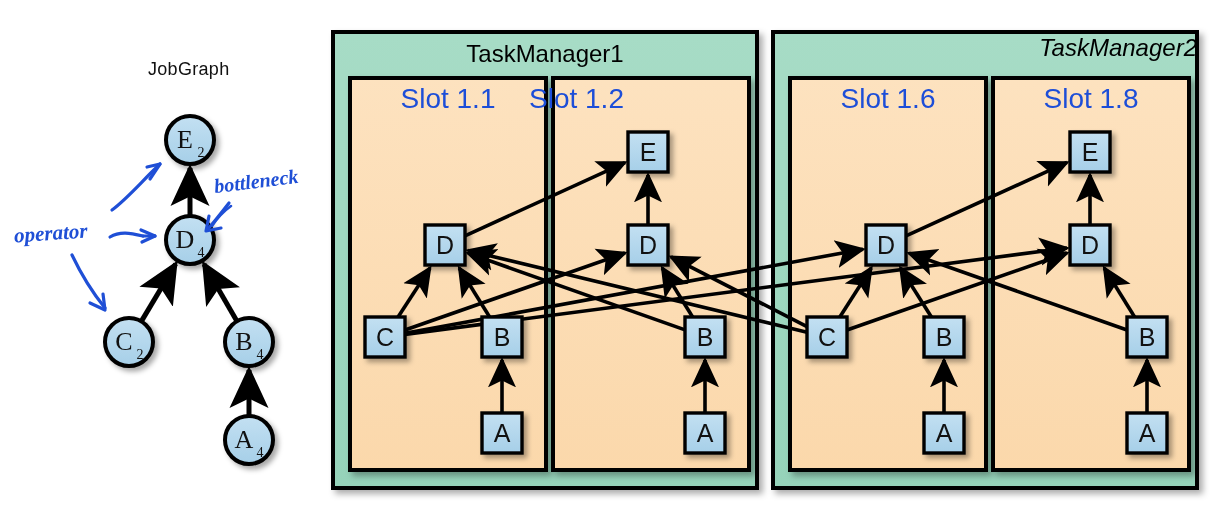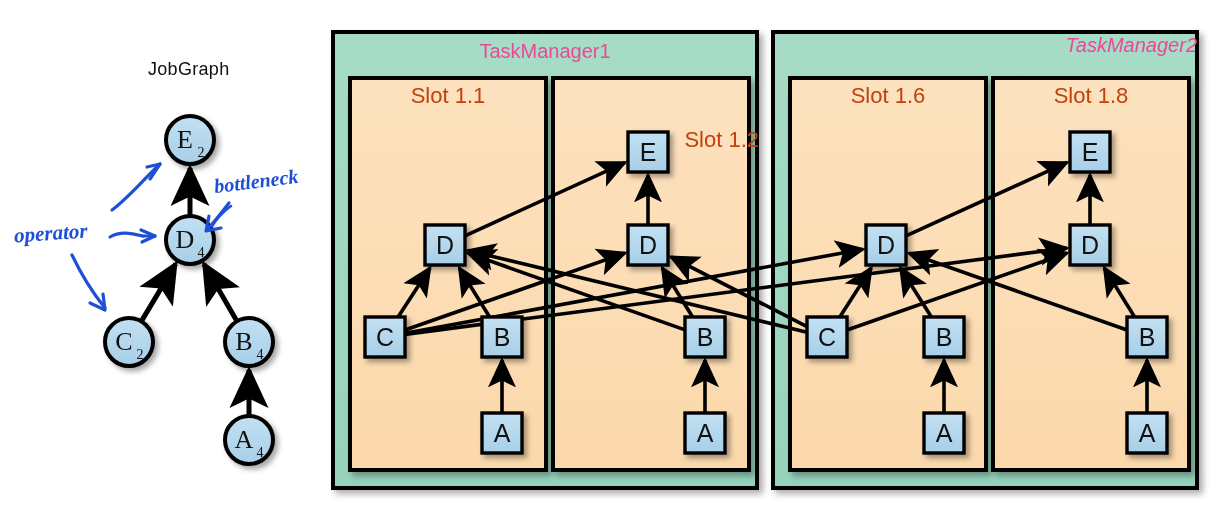--- a/index.html
+++ b/index.html
@@ -1,22 +1,22 @@
 <!DOCTYPE html>
 <html><head>
 <meta charset="utf-8">
 <style>
   html,body{margin:0;padding:0;background:#ffffff;}
   body{width:1230px;height:508px;font-family:"Liberation Sans",sans-serif;overflow:hidden;position:relative;}
   #stage{position:relative;width:1230px;height:508px;background:#fff;}
   svg#canvas{position:absolute;left:0;top:0;width:1230px;height:508px;}
   .lbl{position:absolute;color:#111;font-family:"Liberation Sans",sans-serif;white-space:nowrap;}
   #jobgraph-title{left:148px;top:43px;font-size:18px;letter-spacing:.3px;margin-top:16px;}
-  .tm-title{font-size:20px;color:#ec4899;}
-  .slot-title{font-size:22px;color:#c2410c;}
+  .tm-title{font-size:24px;color:#000000;}
+  .slot-title{font-size:28px;color:#1d4ed8;}
   .annot{position:absolute;color:#1f4fd6;font-family:"Liberation Serif",serif;font-style:italic;font-weight:bold;white-space:nowrap;}
   #annot-operator{left:14px;top:221px;font-size:21px;transform:rotate(-4deg);}
   #annot-bottleneck{left:214px;top:170px;font-size:20px;transform:rotate(-7deg);}
 </style>
 </head>
 <body>
 
 <div id="stage">
 
   <svg id="canvas" viewBox="0 0 1230 508">
@@ -192,18 +192,18 @@
   </svg>
 
   <div class="lbl" id="jobgraph-title">JobGraph</div>
 
   <div class="annot" id="annot-operator">operator</div>
   <div class="annot" id="annot-bottleneck">bottleneck</div>
 
   <div id="panel-titles">
       <div class="lbl tm-title" style="left: 333px; top: 40px; width: 424px; text-align: center;">TaskManager1</div>
       <div class="lbl slot-title" style="left: 350px; top: 83px; width: 196px; text-align: center;">Slot 1.1</div>
-      <div class="lbl slot-title" style="left: 563px; top: 83px; width: 196px; text-align: right; margin-top: 44px;">Slot 1.2</div>
+      <div class="lbl slot-title" style="left: 529px; top: 83px; width: 196px; text-align: left;">Slot 1.2</div>
       <div class="lbl tm-title" style="left: 773px; top: 34px; width: 424px; text-align: right; font-style: italic;">TaskManager2</div>
       <div class="lbl slot-title" style="left: 790px; top: 83px; width: 196px; text-align: center;">Slot 1.6</div>
       <div class="lbl slot-title" style="left: 993px; top: 83px; width: 196px; text-align: center;">Slot 1.8</div>
     </div>
 </div>
 
 </body></html>

